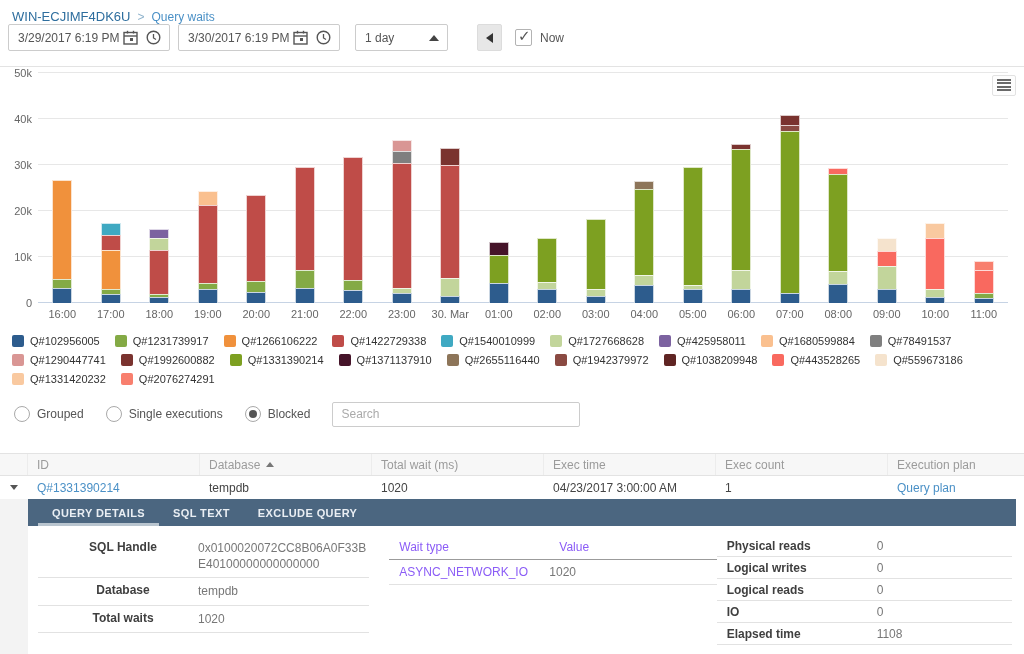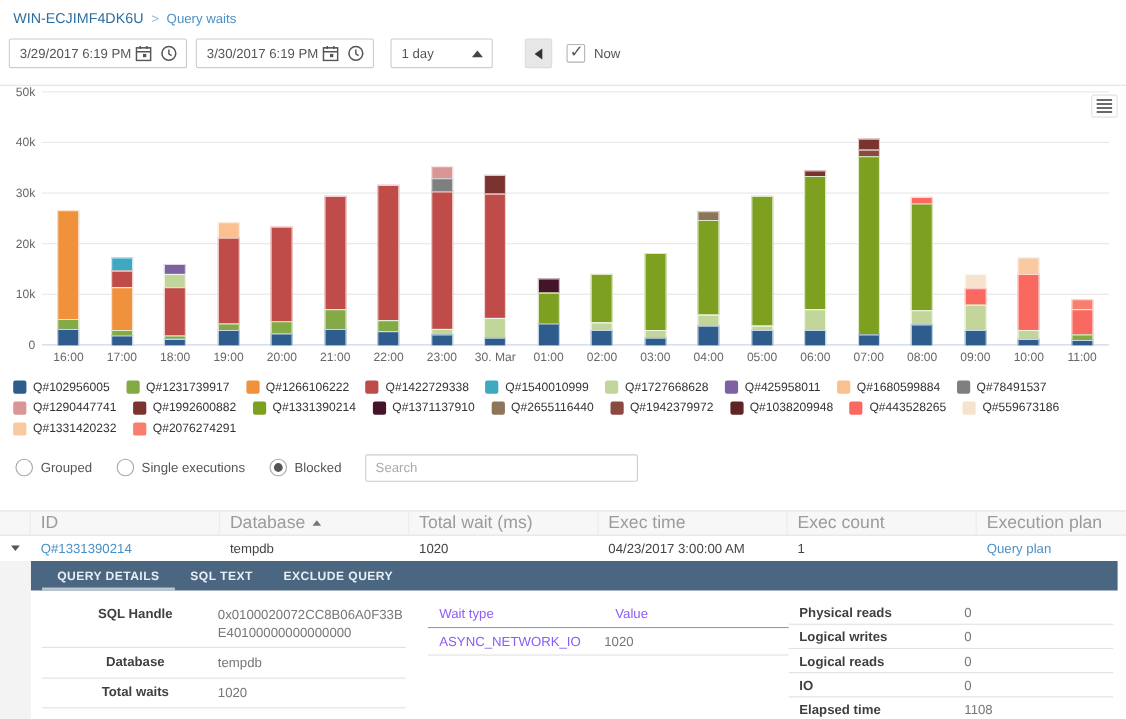--- a/index.html
+++ b/index.html
@@ -7,21 +7,21 @@
     font-family:"Liberation Sans", sans-serif; color:#444; }
   #app { position:relative; width:1024px; height:500px; }
 
   
   .breadcrumb { padding:9px 0 0 12px; font-size:13px; display:flex; align-items:center; gap:7px; }
   .crumb-root { color:#2e6e9e; text-decoration:none; cursor:pointer; }
   .crumb-sep  { color:#8fb3cc; font-size:12px; }
   .crumb-cur  { color:#4a90c6; font-size:12px; }
 
   
-  .toolbar { position:relative; height:28px; margin-top:11px; }
+  .toolbar { position:relative; height:28px; }
   .dt-input { position:absolute; top:0; height:27px; width:162px; border:1px solid #ccc;
     border-radius:2px; background:#fff; display:flex; align-items:center; }
   .dt-input .val { flex:1; padding-left:9px; font-size:12px; color:#555; }
   .dt-1 { left:8px; } .dt-2 { left:178px; }
   .ticon { width:15px; height:15px; margin-right:8px; cursor:pointer; flex:none; }
   .ticon svg { display:block; }
   .range-select { position:absolute; left:355px; top:0; width:93px; height:27px;
     border:1px solid #ccc; border-radius:2px; background:#fff; display:flex;
     align-items:center; cursor:pointer; }
   .range-select .val { flex:1; padding-left:9px; font-size:12px; color:#555; }
@@ -74,21 +74,21 @@
     width:8px; height:8px; border-radius:50%; background:#555; }
   .radio-opt .lbl { font-size:12px; color:#555; }
   .search-input { width:248px; height:25px; border:1px solid #ccc; border-radius:2px;
     font-size:12px; color:#555; padding:0 8px; font-family:"Liberation Sans",sans-serif; }
   .search-input::placeholder { color:#aaa; }
 
   
   .grid-table { margin-top:27px; }
   .thead, .trow { display:grid; grid-template-columns:28px 172px 172px 172px 172px 172px 1fr; }
   .thead { background:#f7f7f7; border-top:1px solid #e3e3e3; border-bottom:1px solid #e3e3e3; height:23px; }
-  .thead .cell { font-size:16px; color:#9b9b9b; padding-left:9px; display:flex;
+  .thead .cell { font-size:12px; color:#9b9b9b; padding-left:9px; display:flex;
     align-items:center; border-right:1px solid #ececec; cursor:pointer; }
   .thead .cell:last-child { border-right:none; }
   .sort-asc { width:0; height:0; margin-left:6px; border-left:4px solid transparent;
     border-right:4px solid transparent; border-bottom:5px solid #777; }
   .trow { height:23px; }
   .trow .cell { font-size:12px; color:#444; padding-left:9px; display:flex; align-items:center; }
   .expander { justify-content:center; cursor:pointer; padding-left:0 !important; }
   .tri-down { width:0; height:0; border-left:4px solid transparent;
     border-right:4px solid transparent; border-top:5px solid #555; }
   .link { color:#4a90c6; cursor:pointer; text-decoration:none; }

